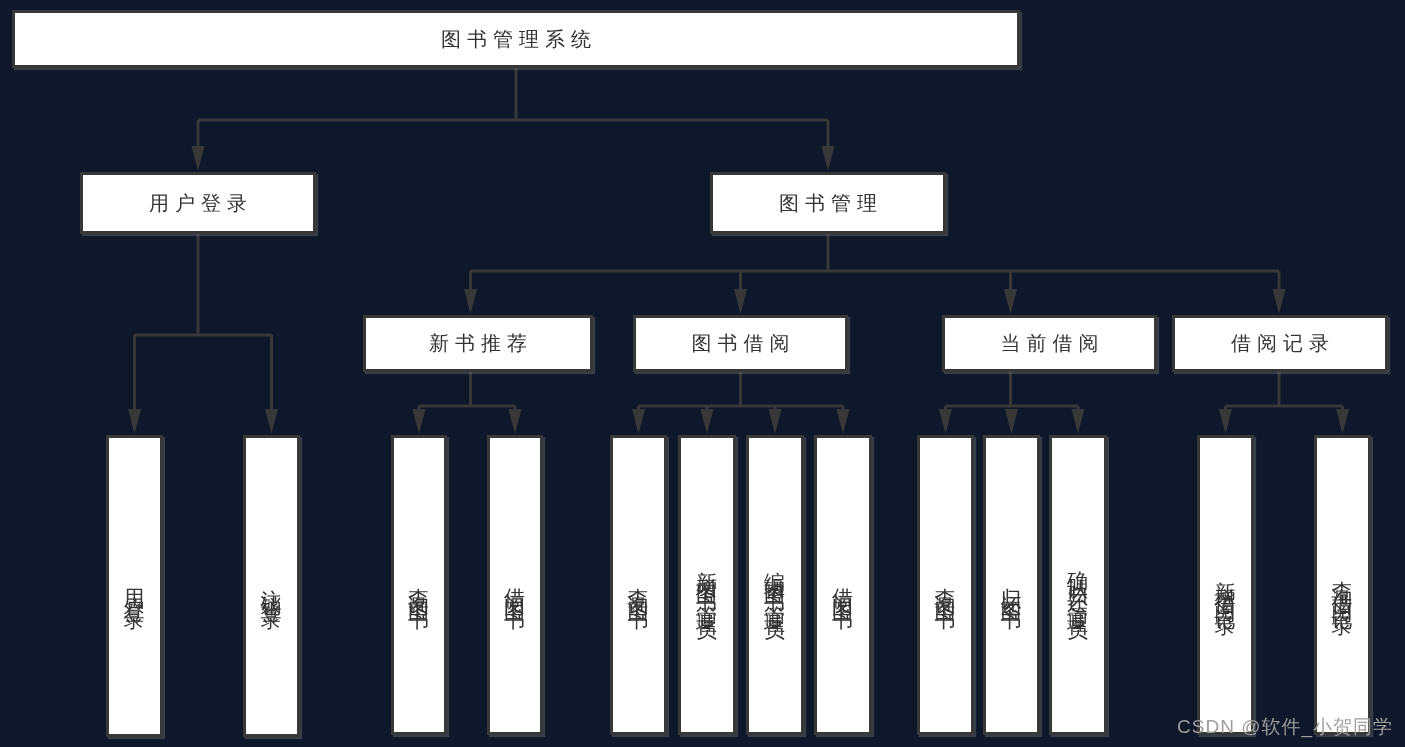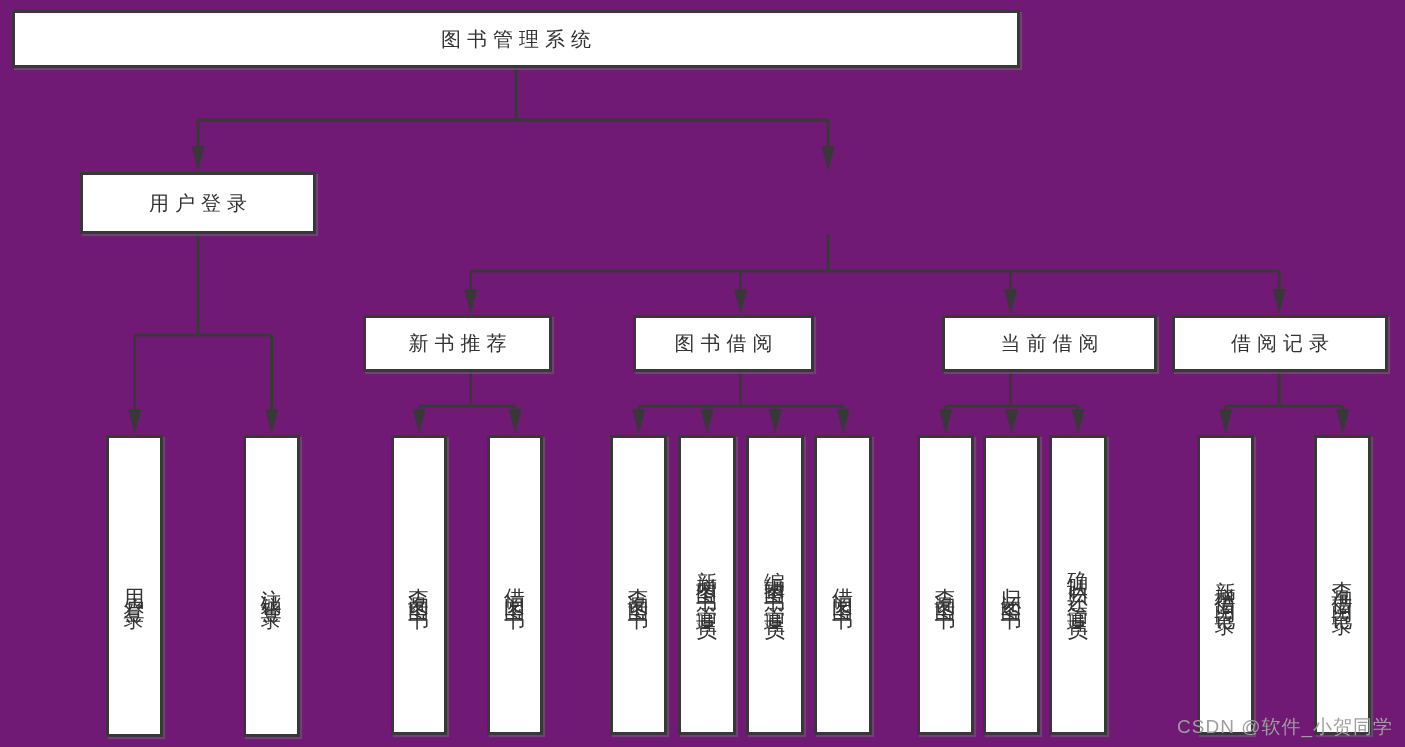--- a/index.html
+++ b/index.html
@@ -1,20 +1,20 @@
 <!DOCTYPE html>
 <html><head>
 <meta charset="utf-8">
 <style>
   html, body { margin: 0; padding: 0; background: #ffffff; }
   .canvas {
     position: relative;
     width: 1405px;
     height: 747px;
-    background: #701a75;
+    background: #0f172a;
     font-family: "Liberation Sans", sans-serif;
     overflow: hidden;
   }
   .connectors {
     position: absolute;
     left: 0; top: 0;
     width: 1405px; height: 747px;
   }
   .node {
     position: absolute;
@@ -89,26 +89,29 @@
   </svg>
 
   <div class="node h" style="left:12px; top:10px; width:1008px; height:58px;">
     <span>图书管理系统</span>
   </div>
 
   <div class="node h" style="left:80px; top:172px; width:236px; height:62px;">
     <span>用户登录</span>
   </div>
 
+  <div class="node h" style="left:710px; top:172px; width:236px; height:62px;">
+    <span>图书管理</span>
+  </div>
 
-  <div class="node h" style="left:363px; top:315px; width:189px; height:57px;align-items:center;">
+  <div class="node h" style="left:363px; top:315px; width:230px; height:57px;align-items:center;">
     <span>新书推荐</span>
   </div>
 
-  <div class="node h" style="left:633px; top:315px; width:181px; height:57px;">
+  <div class="node h" style="left:633px; top:315px; width:215px; height:57px;">
     <span>图书借阅</span>
   </div>
 
   <div class="node h" style="left:903px; top:315px; width:215px; height:57px;margin-left:39px;">
     <span>当前借阅</span>
   </div>
 
   <div class="node h" style="left:1172px; top:315px; width:216px; height:57px;">
     <span>借阅记录</span>
   </div>

